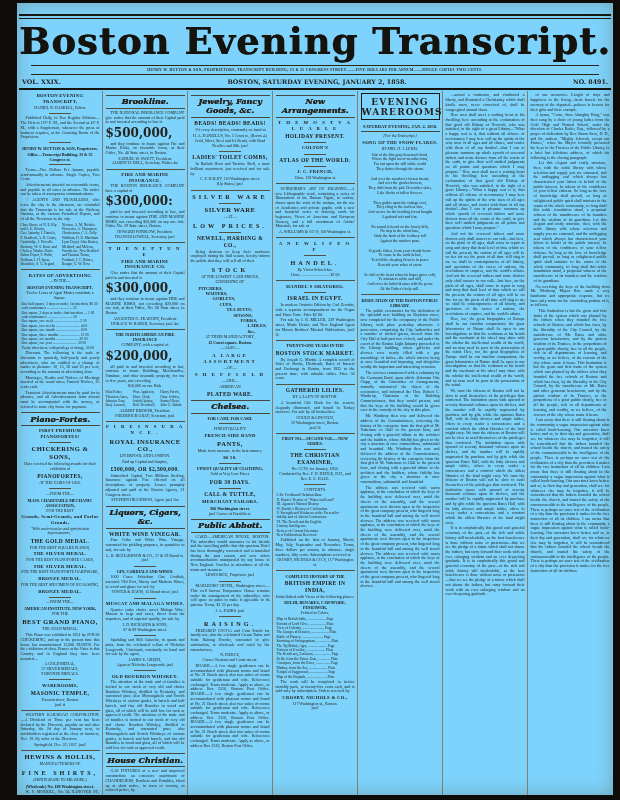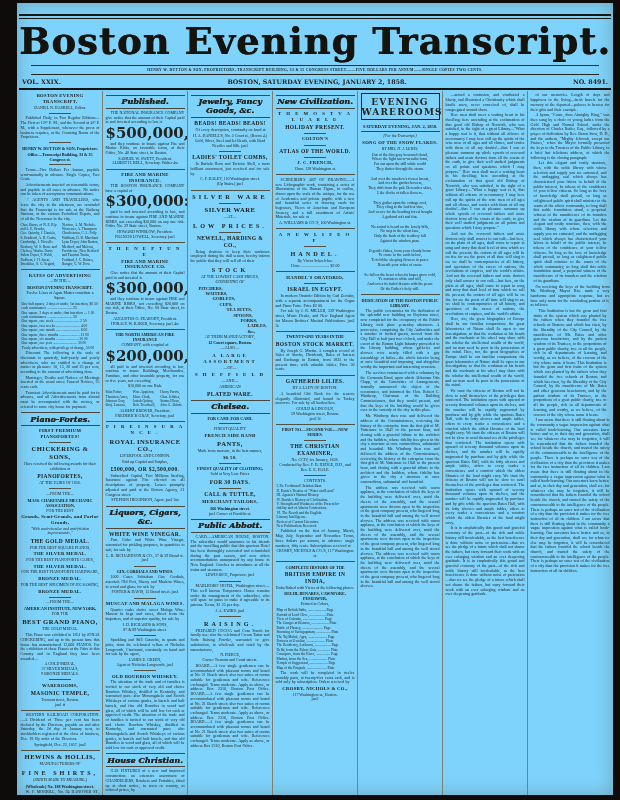--- a/index.html
+++ b/index.html
@@ -21,21 +21,21 @@
   .h{font-size:8px;line-height:9px;font-weight:bold;font-style:italic;text-align:center;padding:1.5px 0;
      border-top:1px solid #4b473a;border-bottom:1px solid #4b473a;margin:2.5px 0 2px;
      font-family:"DejaVu Serif",serif;text-shadow:.4px 0 0 #26231c;}
   .d{text-align:center;font-weight:bold;color:#1d1a14;}
   .d.s1{font-size:6.6px;line-height:7.6px;margin:1.5px 0;letter-spacing:.5px;}
   .d.s2{font-size:5.5px;line-height:6.4px;margin:1.5px 0;letter-spacing:.4px;}
   .d.s3{font-size:4.7px;line-height:5.6px;margin:1px 0;letter-spacing:.3px;}
   .d.s4{font-size:4.1px;line-height:5px;margin:1px 0;}
   .sp{text-align:center;font-weight:bold;font-size:6.2px;line-height:7.2px;letter-spacing:3px;margin:2px 0;}
   .sp2{text-align:center;font-weight:bold;font-size:4.8px;line-height:5.8px;letter-spacing:2px;margin:1.5px 0;}
-  .m{text-align:right;font-weight:bold;font-size:15px;line-height:11.5px;margin:2.5px 0;
+  .m{text-align:left;font-weight:bold;font-size:12px;line-height:11.5px;margin:2.5px 0;
      font-family:"DejaVu Serif",serif;}
   .c,.ci{text-align:center;font-size:4px;line-height:4.8px;white-space:pre-line;margin:.5px 0;}
   .ci{font-style:italic;}
   .p,.pq{font-size:4px;line-height:4.7px;text-align:justify;text-indent:5px;margin:1px 0;word-spacing:.2px;}
   .pq{margin-left:3px;margin-right:3px;}
   .a{font-size:3.6px;line-height:4.4px;white-space:pre-line;margin:1px 0 1px 1px;}
   .poem{text-align:center;font-size:3.9px;line-height:4.8px;white-space:pre-line;margin:1px 0;}
   .rule{width:22px;border-top:1px solid #55503f;margin:2.5px auto;}
   .rulew{border-top:1px solid #55503f;margin:2.5px 0;}
   .box{border:1.5px solid #1c1a15;text-align:center;font-weight:bold;font-size:9px;letter-spacing:1.2px;
@@ -155,21 +155,21 @@
           <div class="c">Springfield, Dec. 22, 1857.          jan2</div>
           <div class="rulew"></div>
           <div class="d s1">HEWINS  &amp;  HOLLIS,</div>
           <div class="c">MANUFACTURERS OF</div>
           <div class="sp">FINE SHIRTS,</div>
           <div class="ci">(SHIRTS MADE TO MEASURE.)</div>
           <div class="d s4">(Wholesale) No. 188 Washington street.</div>
           <div class="p">W. F. MORRILL, No. 94 HANOVER ST., offers for sale Gentlemen's Furnishing Goods of every description, Gloves, Hosiery, Scarfs, Cravats, Under Garments, and a full assortment of the celebrated Shaker Flannels, at the lowest cash prices; to which he invites the attention of purchasers before buying elsewhere.  W. F. MORRILL, No. 94 HANOVER ST., offers for sale Gentlemen's Furnishing Goods of every description, Gloves, Hosiery, Scarfs, Cravats, Under Garments, and a full assortment of the celebrated Shaker Flannels, at the lowest cash prices; to which he invites the attention of purchasers before buying elsewhere.  W. F. MORRILL, No. 94 HANOVER ST., offers for sale Gentlemen's Furnishing Goods of every description, Gloves, Hosiery, Scarfs, Cravats, Under Garments, and a full assortment of the celebrated Shaker Flannels, at the lowest cash prices; to which he invites the attention of purchasers before buying elsewhere.</div>
         </div>
         <div class="col">
-          <div class="h">Published.</div>
+          <div class="h">Brookline.</div>
           <div class="p">THE NATIONAL INSURANCE COMPANY give notice that the amount of their Capital paid in and invested according to law is</div>
           <div class="m">$500,000,</div>
           <div class="p">and they continue to insure against Fire and Marine Risks, on favorable terms, at their Office, No. 40 State street, in Boston.</div>
           <div class="c">SAMUEL W. SWETT, President.
 ALBERT H. BELL, Secretary.        Walter   4w</div>
           <div class="rulew"></div>
           <div class="d s3">FIRE  AND  MARINE  INSURANCE.</div>
           <div class="p">THE BOSTON INSURANCE COMPANY have a capital of</div>
           <div class="m">$300,000:</div>
           <div class="p">paid in and invested according to law, and continue to insure against FIRE AND MARINE RISKS, not exceeding $50,000 on any one risk.  Office No. 29 State street, Boston.</div>
@@ -304,21 +304,21 @@
           <div class="p">MARLBORO' HOTEL, Washington street.—This well known Temperance House remains under the management of the subscriber, who will spare no pains to make it agreeable to its patrons.  Terms, $1 25 per day.</div>
           <div class="c">J. A. PARKS.          jan1</div>
           <div class="rule"></div>
           <div class="sp">RAISING.</div>
           <div class="p">PREPARED COCOA and Corn Starch for family use; also the celebrated Cream Tartar and Soda Raising Powder, warranted to give satisfaction, at wholesale and retail by the manufacturer,</div>
           <div class="c">N. PIERCE,
 Corner Tremont and Court streets.</div>
           <div class="p">BOARD.—A few single gentlemen can be accommodated with pleasant rooms and board at No. 21 Beach street; also two suites of rooms suitable for gentleman and wife.  References exchanged.  Terms moderate.  Apply as above, or address Box 2310, Boston Post Office.  BOARD.—A few single gentlemen can be accommodated with pleasant rooms and board at No. 21 Beach street; also two suites of rooms suitable for gentleman and wife.  References exchanged.  Terms moderate.  Apply as above, or address Box 2310, Boston Post Office.  BOARD.—A few single gentlemen can be accommodated with pleasant rooms and board at No. 21 Beach street; also two suites of rooms suitable for gentleman and wife.  References exchanged.  Terms moderate.  Apply as above, or address Box 2310, Boston Post Office.</div>
         </div>
         <div class="col">
-          <div class="h">New Civilization.</div>
+          <div class="h">New Arrangements.</div>
           <div class="sp2">T H E   M O S T   V A L U A B L E</div>
           <div class="d s2">HOLIDAY  PRESENT.</div>
           <div class="rule"></div>
           <div class="d s3">COLTON'S</div>
           <div class="rule"></div>
           <div class="d s2">ATLAS  OF  THE  WORLD.</div>
           <div class="rule"></div>
           <div class="d s3">J. C. FRENCH,</div>
           <div class="c">12mo.                  128 Washington st.</div>
           <div class="rulew"></div>

